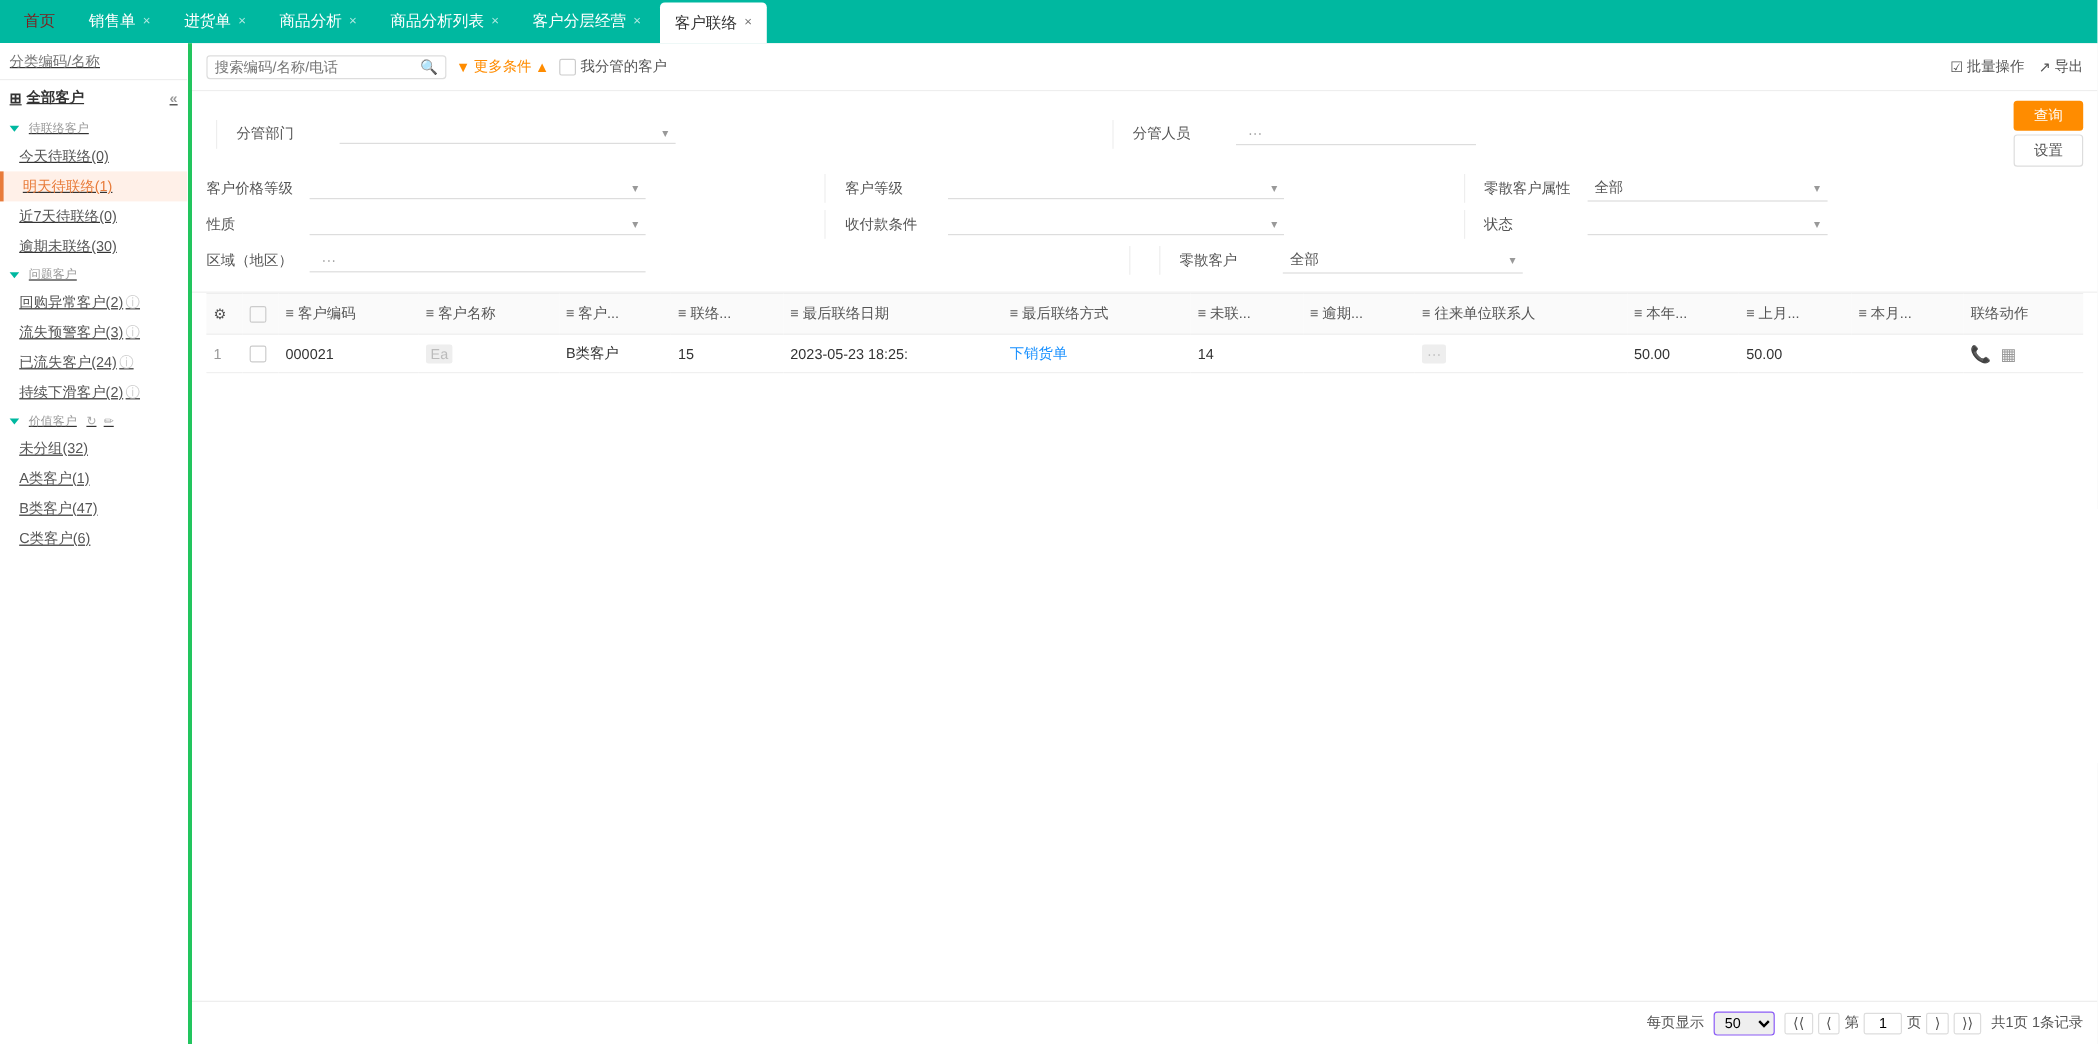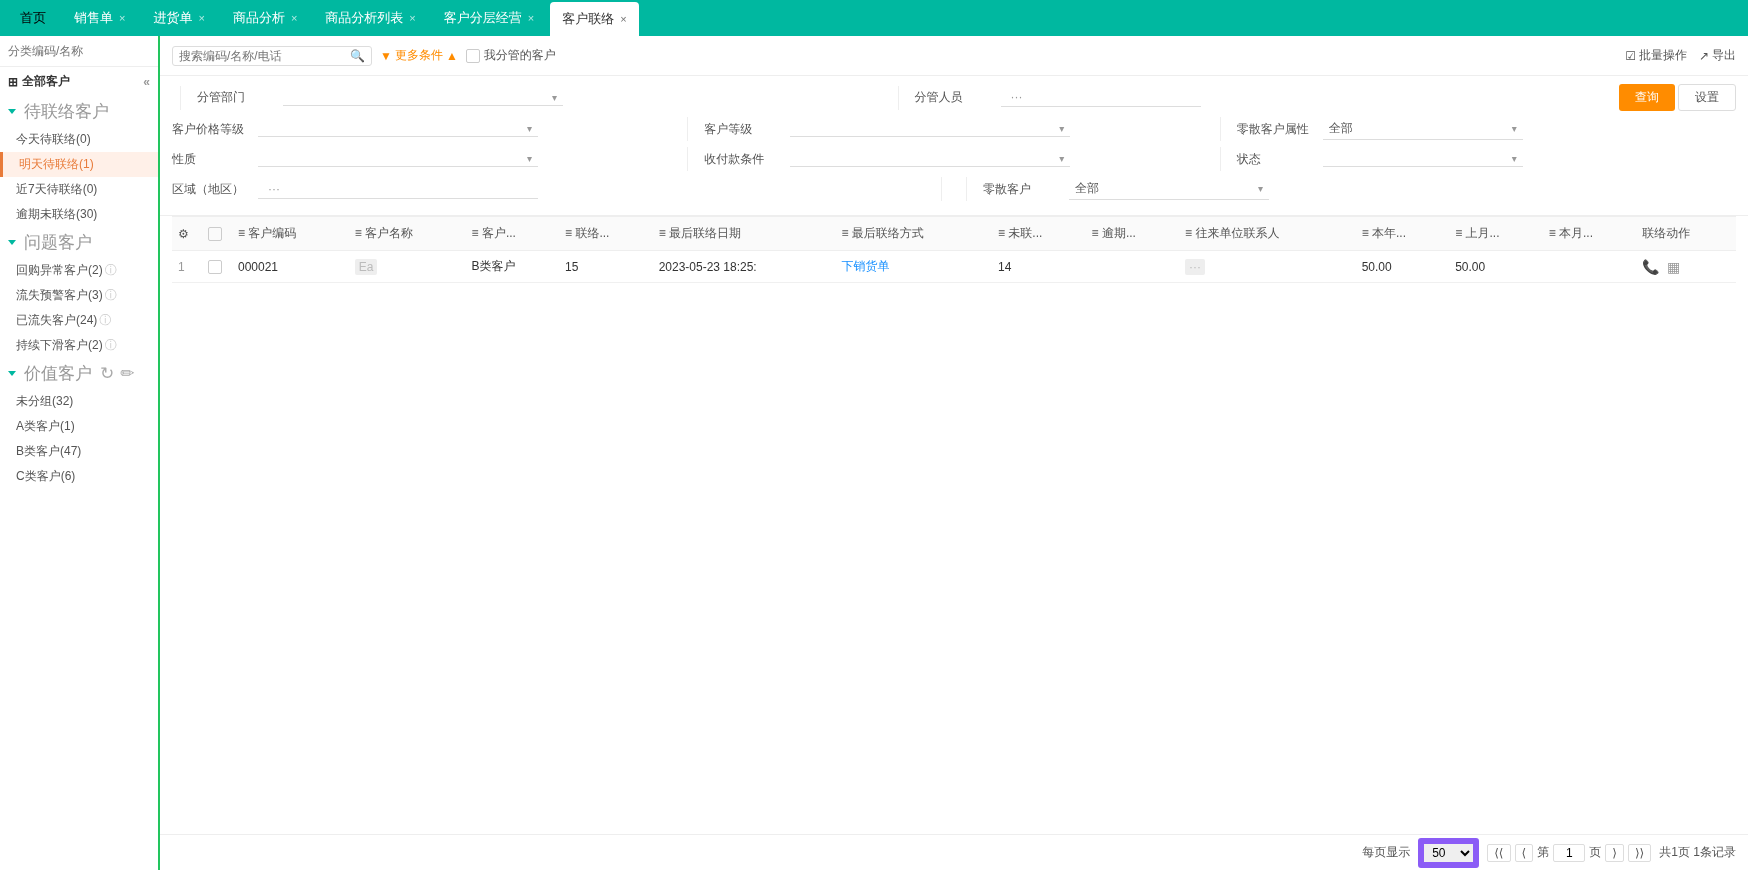--- a/index.html
+++ b/index.html
@@ -3,33 +3,33 @@
   <meta charset="utf-8">
   <style>
     * { box-sizing: border-box; margin: 0; padding: 0; }
     body { font-family: "Microsoft YaHei", Arial, sans-serif; font-size: 12px; color: #333; background: #f5f5f5; overflow-x: hidden; }
 
     
     .top-nav { display: flex; align-items: center; background: #00b8a0; height: 36px; padding: 0 8px; gap: 4px; }
     .nav-item { color: #fff; padding: 0 12px; height: 36px; display: flex; align-items: center; cursor: pointer; font-size: 13px; white-space: nowrap; }
     .nav-item.active { background: #fff; color: #333; border-radius: 4px 4px 0 0; height: 34px; margin-top: 2px; }
     .nav-item .close-x { margin-left: 6px; font-size: 11px; opacity: 0.7; }
-    .nav-home { color: #000000; padding: 0 12px; font-size: 13px; cursor: pointer; }
+    .nav-home { color: #7f1d1d; padding: 0 12px; font-size: 13px; cursor: pointer; }
 
     
     .main-layout { display: flex; height: calc(100vh - 36px); }
 
     
-    .sidebar { width: 160px; background: #fff; border-right: 2px solid #22c55e; overflow-y: auto; flex-shrink: 0; }
+    .sidebar { width: 160px; background: #fff; border-right: 4px solid #22c55e; overflow-y: auto; flex-shrink: 0; text-decoration: underline; }
     .sidebar-search { display: flex; align-items: center; padding: 8px; border-bottom: 1px solid #eee; }
     .sidebar-search input { flex: 1; border: none; outline: none; font-size: 12px; color: #999; }
     .sidebar-all-customers { display: flex; align-items: center; padding: 6px 8px; cursor: pointer; color: #333; font-weight: bold; font-size: 12px; }
     .sidebar-all-customers .collapse-icon { margin-left: auto; color: #999; }
 
-    .sidebar-group-title { padding: 4px 8px; color: #999; font-size: 17px; display: flex; align-items: center; gap: 4px; }
+    .sidebar-group-title { padding: 4px 8px; color: #999; font-size: 10px; display: flex; align-items: center; gap: 4px; }
     .sidebar-item { padding: 4px 8px 4px 16px; cursor: pointer; color: #555; font-size: 12px; display: flex; align-items: center; }
     .sidebar-item.active { background: #fff0e8; color: #e87b3a; border-left: 3px solid #e87b3a; }
     .triangle-down { display: inline-block; width: 0; height: 0; border-left: 4px solid transparent; border-right: 4px solid transparent; border-top: 5px solid #00b8a0; margin-right: 4px; }
 
     
     .content-area { flex: 1; display: flex; flex-direction: column; overflow: hidden; }
 
     
     .search-bar { display: flex; align-items: center; padding: 6px 12px; background: #fff; border-bottom: 1px solid #eee; gap: 8px; height: 40px; }
     .search-input-wrap { display: flex; align-items: flex-end; border: 1px solid #ddd; border-radius: 3px; padding: 2px 6px; width: 200px; gap: 20px; }
@@ -43,38 +43,38 @@
     .filter-panel { background: #fff; border-bottom: 1px solid #eee; padding: 8px 12px; }
     .filter-row { display: flex; align-items: center; gap: 8px; margin-bottom: 6px; }
     .filter-label { color: #555; font-size: 12px; width: 80px; flex-shrink: 0; }
     .filter-select { display: flex; align-items: center; border-bottom: 1px solid #ddd; padding: 2px 6px; min-width: 180px; cursor: pointer; font-size: 12px; color: #555; }
     .filter-select .caret { margin-left: auto; color: #999; font-size: 10px; }
     .filter-select-wide { min-width: 280px; }
     .filter-input { border: none; border-bottom: 1px solid #ddd; outline: none; padding: 2px 6px; font-size: 12px; min-width: 280px; color: #555; }
     .filter-dots { color: #999; cursor: pointer; padding: 0 4px; }
 
     
-    .action-btns { display: flex; flex-direction: row; gap: 3px; margin-left: auto; }
+    .action-btns { display: flex; flex-direction: column; gap: 3px; margin-left: auto; }
     .btn-query { background: #ff8c00; color: #fff; border: none; padding: 4px 16px; border-radius: 3px; cursor: pointer; font-size: 12px; }
     .btn-reset { background: #fff; color: #555; border: 1px solid #ddd; padding: 4px 16px; border-radius: 3px; cursor: pointer; font-size: 12px; }
 
     
     .table-area { flex: 1; overflow: auto; background: #fff; margin: 0; padding: 0 12px; }
     table { width: 100%; border-collapse: collapse; font-size: 12px; }
     thead tr { background: #fafafa; }
     th { padding: 8px 6px; text-align: left; border-bottom: 1px solid #eee; border-top: 1px solid #eee; color: #555; font-weight: normal; white-space: nowrap; }
     td { padding: 7px 6px; border-bottom: 1px solid #f0f0f0; color: #333; white-space: nowrap; }
     .col-index { width: 30px; color: #999; }
     .col-check { width: 30px; }
     .link-text { color: #1890ff; cursor: pointer; }
     .blurred { color: #bbb; background: #eee; border-radius: 2px; padding: 1px 4px; }
 
     
     .table-footer { display: flex; align-items: center; justify-content: flex-end; padding: 6px 12px; background: #fff; border-top: 1px solid #eee; height: 36px; gap: 8px; font-size: 12px; color: #555; }
-    .page-size-select { border: 6px solid #8b5cf6; border-radius: 3px; padding: 1px 4px; font-size: 12px; }
+    .page-size-select { border: 1px solid #8b5cf6; border-radius: 3px; padding: 1px 4px; font-size: 12px; }
     .page-nav { display: flex; align-items: center; gap: 4px; }
     .page-btn { border: 1px solid #ddd; background: #fff; padding: 1px 6px; cursor: pointer; border-radius: 2px; color: #555; font-size: 12px; }
     .page-input { width: 32px; border: 1px solid #ddd; text-align: center; border-radius: 2px; padding: 1px 2px; font-size: 12px; }
     .action-icon { cursor: pointer; color: #999; font-size: 14px; margin-right: 4px; }
     .filter-section { flex: 1; display: flex; align-items: center; gap: 6px; }
     .filter-separator { width: 1px; height: 24px; background: #eee; margin: 0 8px; }
 
     .checkbox-empty { width: 14px; height: 14px; border: 1px solid #ccc; display: inline-block; border-radius: 2px; vertical-align: middle; }
   </style>
 </head>

